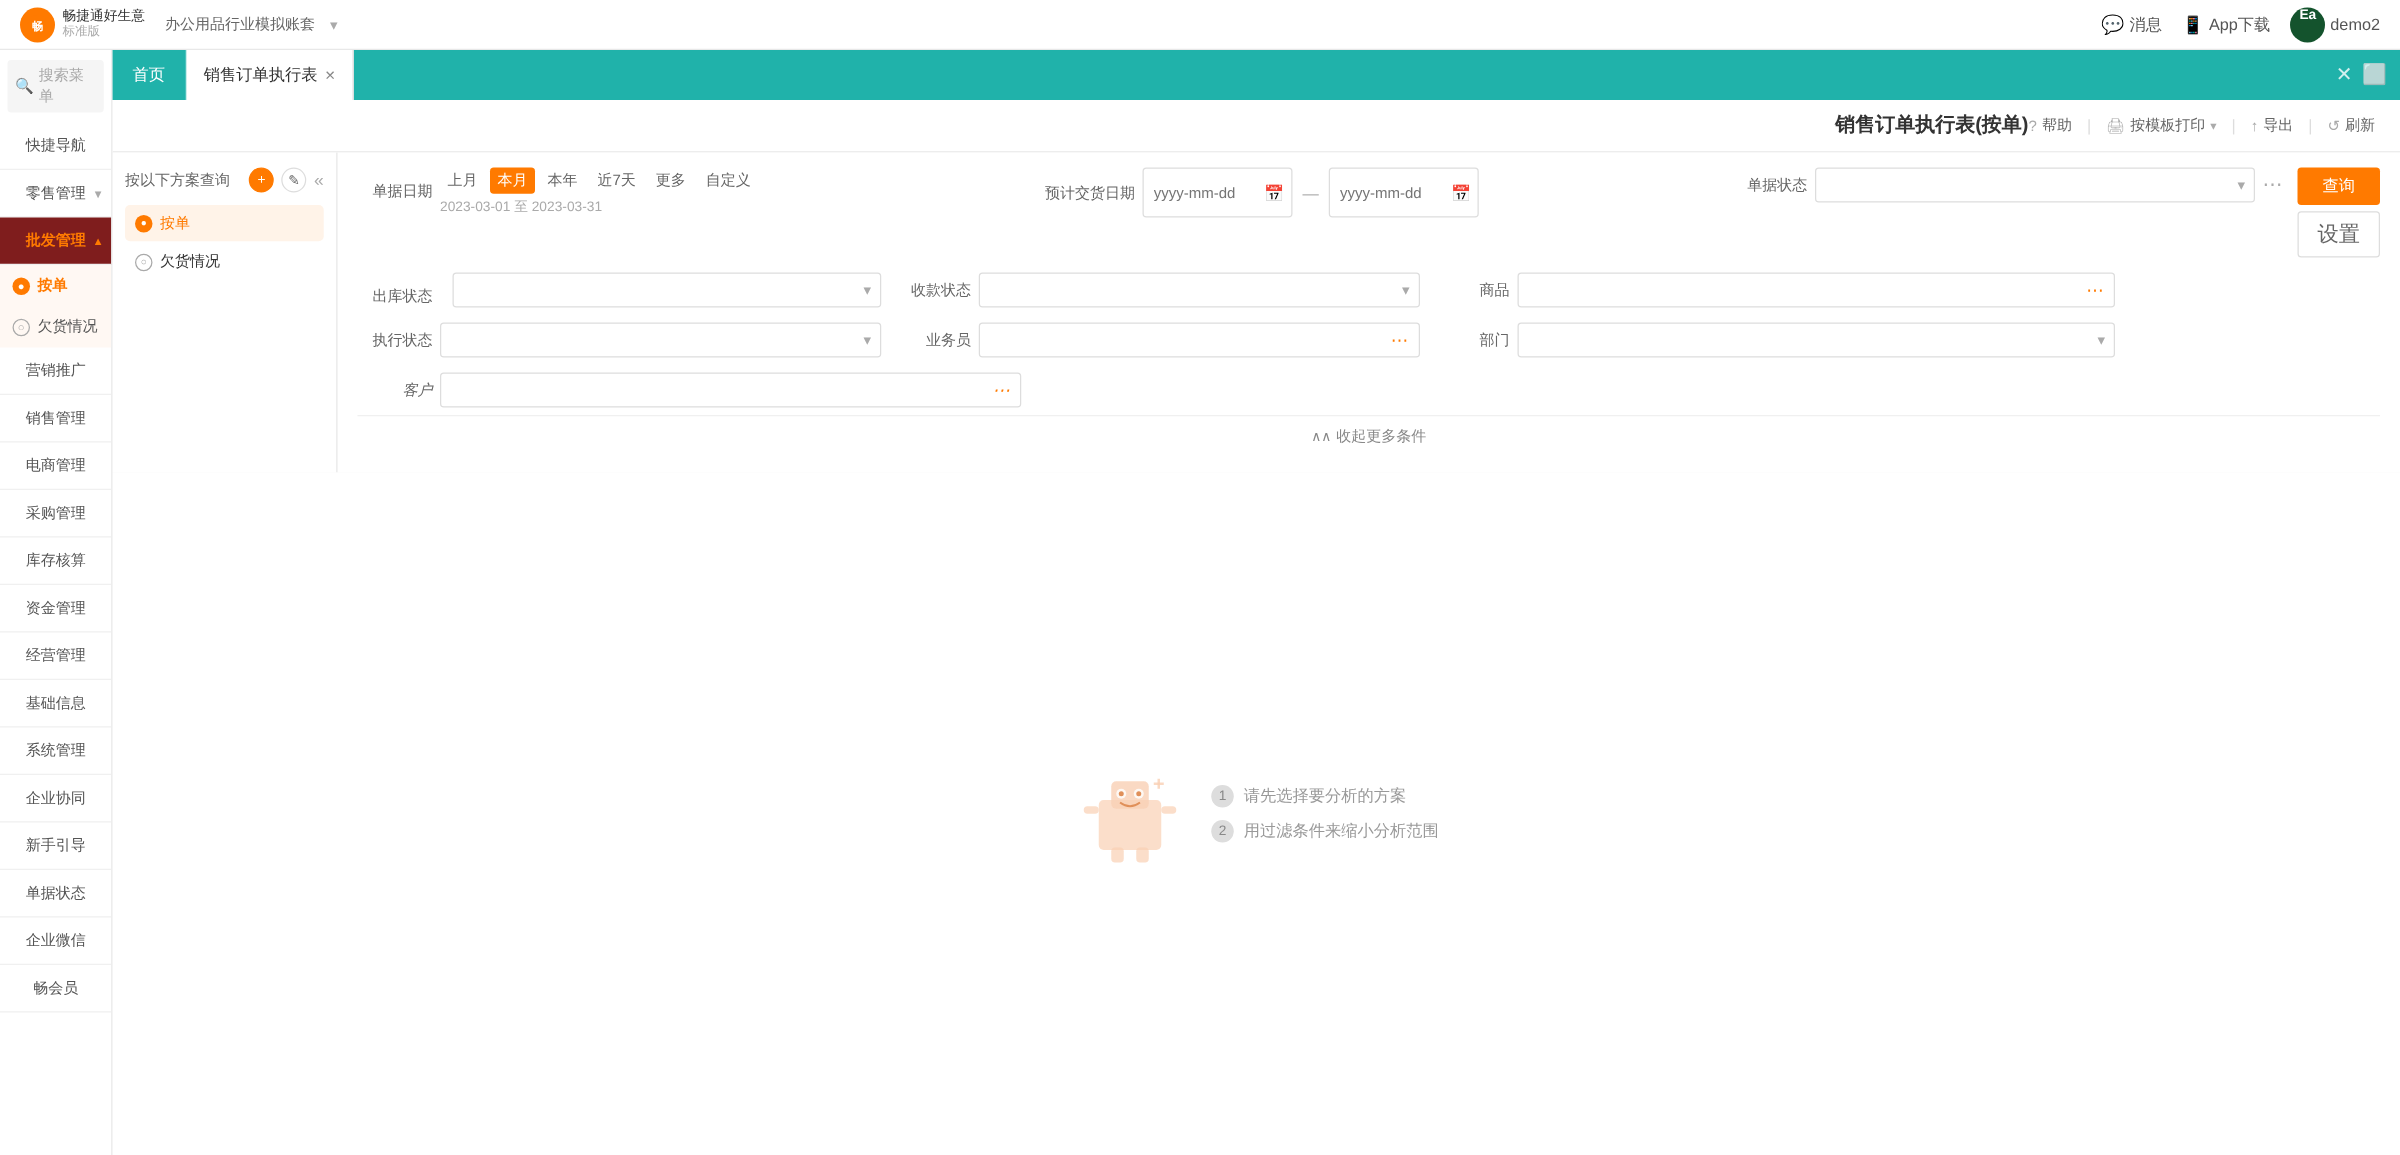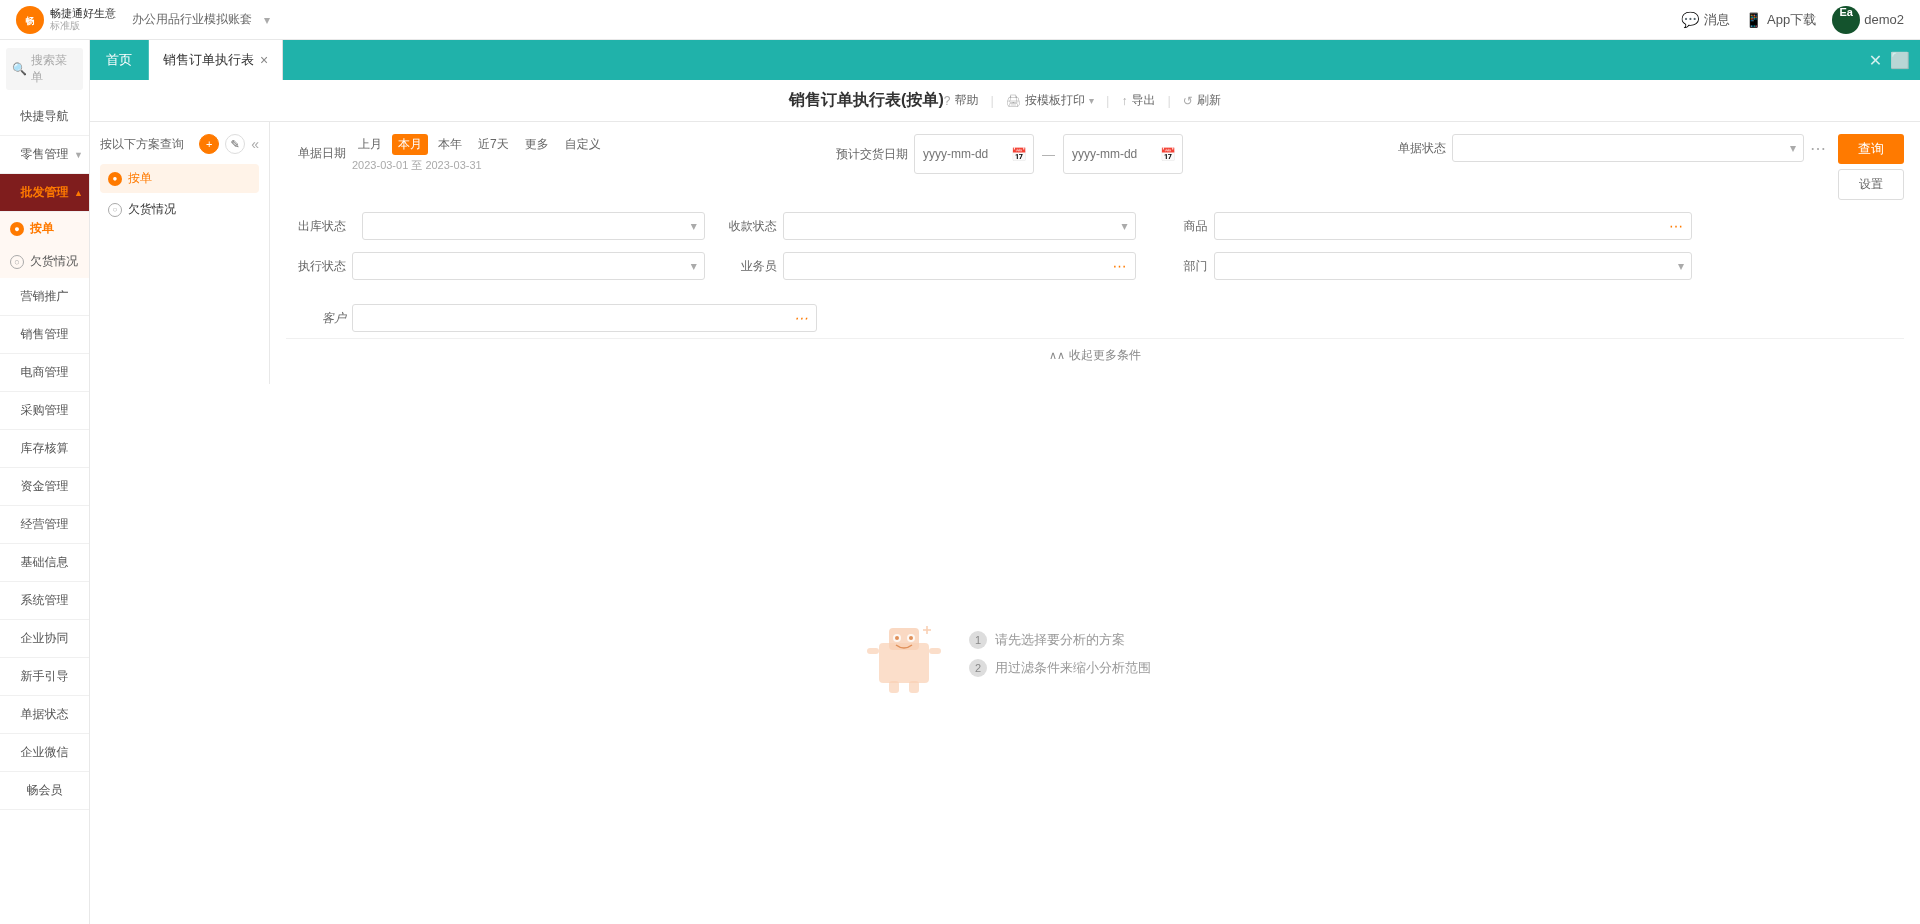--- a/index.html
+++ b/index.html
@@ -41,21 +41,21 @@
     
     .tab-bar { height: 40px; background: #20b2aa; display: flex; align-items: stretch; flex-shrink: 0; }
     .tab-home { padding: 0 16px; display: flex; align-items: center; color: #fff; font-size: 13px; cursor: pointer; background: #20b2aa; border-right: 1px solid rgba(255,255,255,0.2); }
     .tab-item { padding: 0 14px; display: flex; align-items: center; gap: 6px; color: #fff; font-size: 13px; cursor: pointer; background: #f0f0f0; color: #333; border-right: 1px solid #ddd; }
     .tab-item.active { background: #fff; color: #333; }
     .tab-close { color: #888; font-size: 14px; cursor: pointer; }
     .tab-bar-actions { margin-left: auto; display: flex; align-items: center; padding: 0 10px; gap: 8px; }
     .tab-bar-btn { color: #fff; font-size: 16px; cursor: pointer; opacity: 0.8; }
 
     
-    .page-header { padding: 10px 20px; background: #fff; border-bottom: 1px solid #e8e8e8; display: flex; align-items: center; justify-content: center; flex-shrink: 0; }
+    .page-header { padding: 10px 20px; background: #fff; border-bottom: 1px solid #e8e8e8; display: flex; align-items: center; justify-content: flex-end; flex-shrink: 0; }
     .page-title { font-size: 16px; color: #333; font-weight: bold; }
     .page-actions { display: flex; align-items: center; gap: 12px; }
     .page-action-btn { display: flex; align-items: center; gap: 4px; color: #666; font-size: 12px; cursor: pointer; }
     .page-action-divider { color: #ddd; }
     .filter-inner { display: flex; }
     .filter-left { width: 180px; border-right: 1px solid #e8e8e8; padding: 12px 10px; flex-shrink: 0; }
     .filter-left-title { font-size: 12px; color: #666; margin-bottom: 10px; display: flex; align-items: center; justify-content: space-between; }
     .filter-left-icons { display: flex; gap: 6px; align-items: center; }
     .filter-icon-btn { width: 20px; height: 20px; border-radius: 50%; border: 1px solid #ddd; display: flex; align-items: center; justify-content: center; cursor: pointer; font-size: 11px; color: #666; }
     .filter-icon-btn.orange { background: #ff7a00; border-color: #ff7a00; color: #fff; }
@@ -72,21 +72,21 @@
     .select-box { height: 28px; border: 1px solid #ddd; border-radius: 3px; padding: 0 24px 0 8px; font-size: 12px; color: #333; background: #fff; width: 100%; outline: none; appearance: none; cursor: pointer; }
     .select-wrapper { position: relative; width: 100%; }
     .select-wrapper::after { content: "▾"; position: absolute; right: 8px; top: 50%; transform: translateY(-50%); color: #aaa; font-size: 12px; pointer-events: none; }
     .date-input-wrap { position: relative; display: flex; align-items: center; }
     .date-input-wrap input { height: 40px; border: 1px solid #ddd; border-radius: 3px; padding: 0 28px 0 8px; font-size: 12px; color: #aaa; background: #fff; width: 130px; outline: none; }
     .date-input-wrap .cal-icon { position: absolute; right: 6px; color: #ff7a00; font-size: 13px; cursor: pointer; }
     .date-dash { color: #aaa; margin: 0 4px; }
 
     .filter-collapse { text-align: center; padding: 8px; border-top: 1px solid #f0f0f0; cursor: pointer; color: #888; font-size: 12px; display: flex; align-items: center; justify-content: center; gap: 4px; }
     .btn-query { background: #ff7a00; color: #fff; border: none; border-radius: 3px; padding: 6px 20px; font-size: 13px; cursor: pointer; }
-    .btn-settings { background: #fff; color: #666; border: 1px solid #ddd; border-radius: 3px; padding: 6px 14px; font-size: 12px; cursor: pointer; }
+    .btn-settings { background: #fff; color: #666; border: 1px solid #ddd; border-radius: 3px; padding: 6px 14px; font-size: 17px; cursor: pointer; }
 
     
     .empty-state { flex: 1; display: flex; align-items: center; justify-content: center; gap: 20px; background: #fff; }
     .empty-tips { display: flex; flex-direction: column; gap: 10px; }
     .empty-tip-item { display: flex; align-items: center; gap: 8px; color: #999; font-size: 13px; }
     .tip-num { width: 18px; height: 18px; border-radius: 50%; background: #ddd; display: flex; align-items: center; justify-content: center; font-size: 11px; color: #888; flex-shrink: 0; }
 
     .filter-section { background: #fff; }
   </style>
 </head>
@@ -310,21 +310,21 @@
               <span style="color:#aaa;font-size:16px;cursor:pointer;">⋯</span>
             </div>
 
             <div style="display:flex;flex-direction:column;gap:5px;">
               <button class="btn-query">查询</button>
               <button class="btn-settings">设置</button>
             </div>
           </div>
 
           <div style="display:flex;align-items:center;gap:12px;margin-bottom:12px;">
-            <div style="display:flex;align-items:center;gap:16px;flex:1;">
+            <div style="display:flex;align-items:flex-end;gap:16px;flex:1;">
               <span class="filter-label">出库状态</span>
               <div class="select-wrapper" style="flex:1;">
                 <select class="select-box">
                   <option value=""></option>
                 </select>
               </div>
             </div>
             <div style="display:flex;align-items:center;gap:6px;flex:1;">
               <span class="filter-label">收款状态</span>
               <div class="select-wrapper" style="flex:1;">
@@ -336,21 +336,21 @@
             <div style="display:flex;align-items:center;gap:6px;flex:1.3;">
               <span class="filter-label">商品</span>
               <div style="flex:1;border:1px solid #ddd;border-radius:3px;height:28px;background:#fff;display:flex;align-items:center;padding:0 8px;cursor:pointer;">
                 <span style="color:#ccc;font-size:12px;flex:1;"></span>
                 <span style="color:#ff7a00;font-size:14px;">⋯</span>
               </div>
             </div>
             <div style="width:200px;"></div>
           </div>
 
-          <div style="display:flex;align-items:center;gap:12px;margin-bottom:24px;">
+          <div style="display:flex;align-items:center;gap:12px;margin-bottom:12px;">
             <div style="display:flex;align-items:center;gap:6px;flex:1;">
               <span class="filter-label">执行状态</span>
               <div class="select-wrapper" style="flex:1;">
                 <select class="select-box">
                   <option value=""></option>
                 </select>
               </div>
             </div>
             <div style="display:flex;align-items:center;gap:6px;flex:1;">
               <span class="filter-label">业务员</span>

